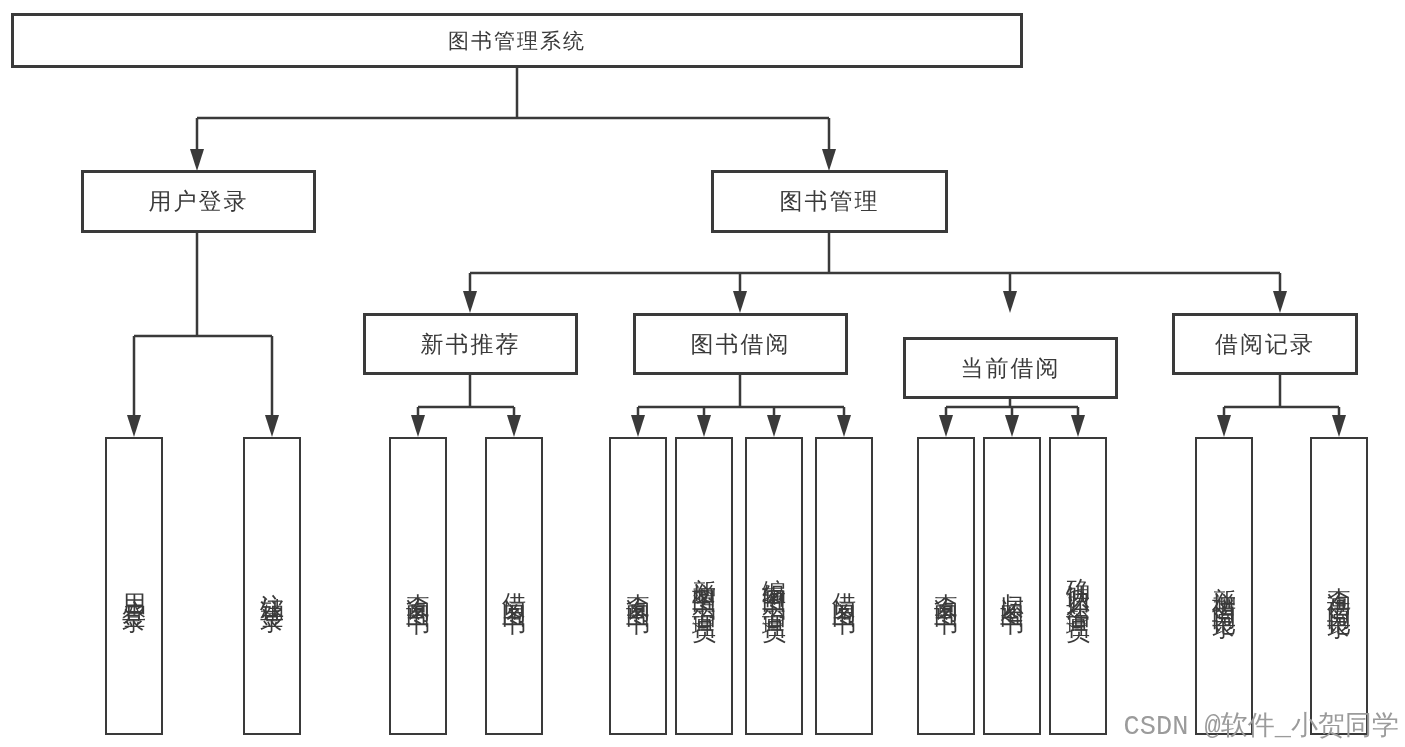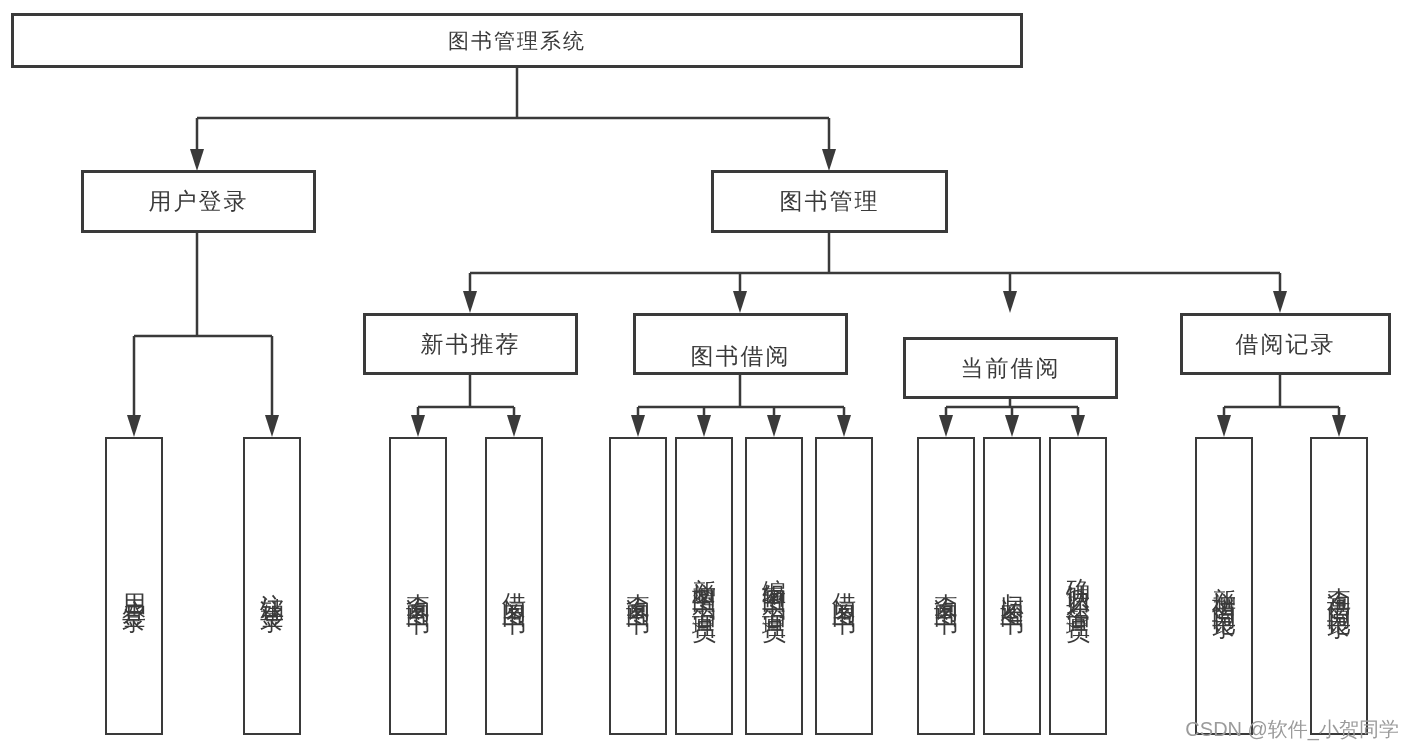--- a/index.html
+++ b/index.html
@@ -64,24 +64,25 @@
     writing-mode: vertical-rl;
     text-orientation: mixed;
     font-size: 24px;
     letter-spacing: 6px;
     line-height: 1;
   }
   .watermark {
     position: absolute;
     right: 6px;
     bottom: 4px;
-    font-size: 20px;
+    font-size: 27px;
     color: var(--watermark);
     z-index: 5;
     white-space: nowrap;
+    font-family: Liberation Mono, monospace;
   }
 </style>
 </head>
 <body>
 
 <div class="canvas">
 
   <svg class="connectors" viewBox="0 0 1405 747" xmlns="http://www.w3.org/2000/svg">
 
     <g>
@@ -139,27 +140,27 @@
   <div class="box" style="left:81px; top:170px; width:235px; height:63px;">
     <span>用户登录</span>
   </div>
   <div class="box" style="left:711px; top:170px; width:237px; height:63px;">
     <span>图书管理</span>
   </div>
 
   <div class="box" style="left:363px; top:313px; width:215px; height:62px;">
     <span>新书推荐</span>
   </div>
-  <div class="box" style="left:633px; top:313px; width:215px; height:62px;align-items:flex-end;">
+  <div class="box" style="left:633px; top:313px; width:215px; height:62px;">
     <span>图书借阅</span>
   </div>
   <div class="box" style="left:903px; top:313px; width:215px; height:62px;margin-top:24px;">
     <span>当前借阅</span>
   </div>
-  <div class="box" style="left:1172px; top:313px; width:211px; height:62px;margin-left:8px;">
+  <div class="box" style="left:1172px; top:313px; width:186px; height:62px;">
     <span>借阅记录</span>
   </div>
 
   <div class="leaf" style="left:105px; top:437px; width:58px; height:298px;">
     <span class="vtext">用户登录</span>
   </div>
   <div class="leaf" style="left:243px; top:437px; width:58px; height:298px;">
     <span class="vtext">注销登录</span>
   </div>
 

